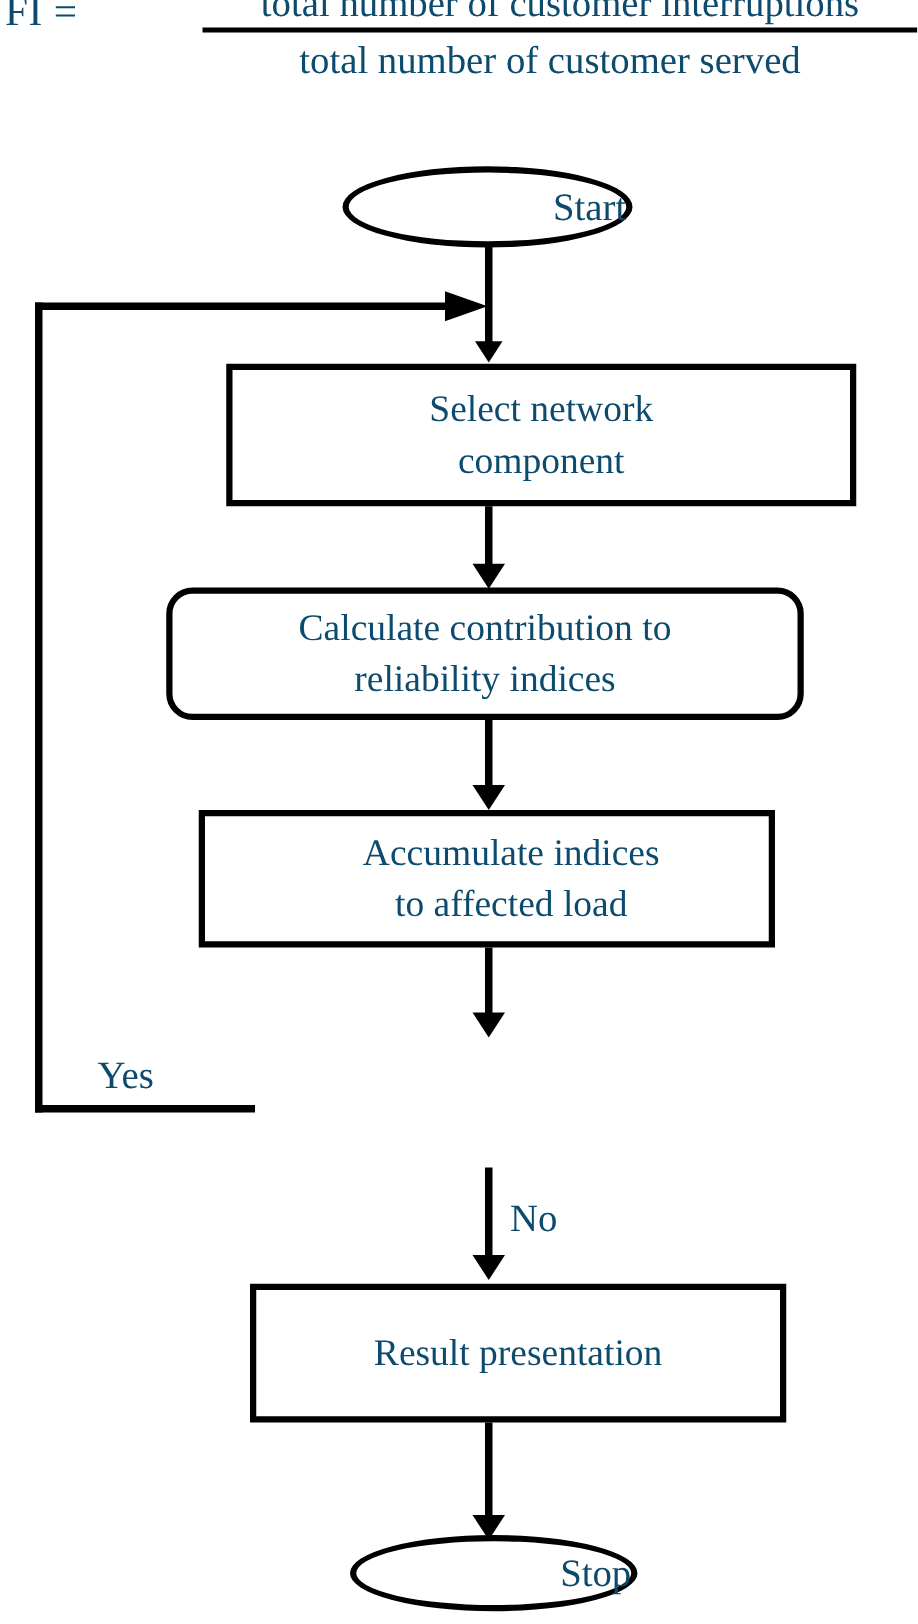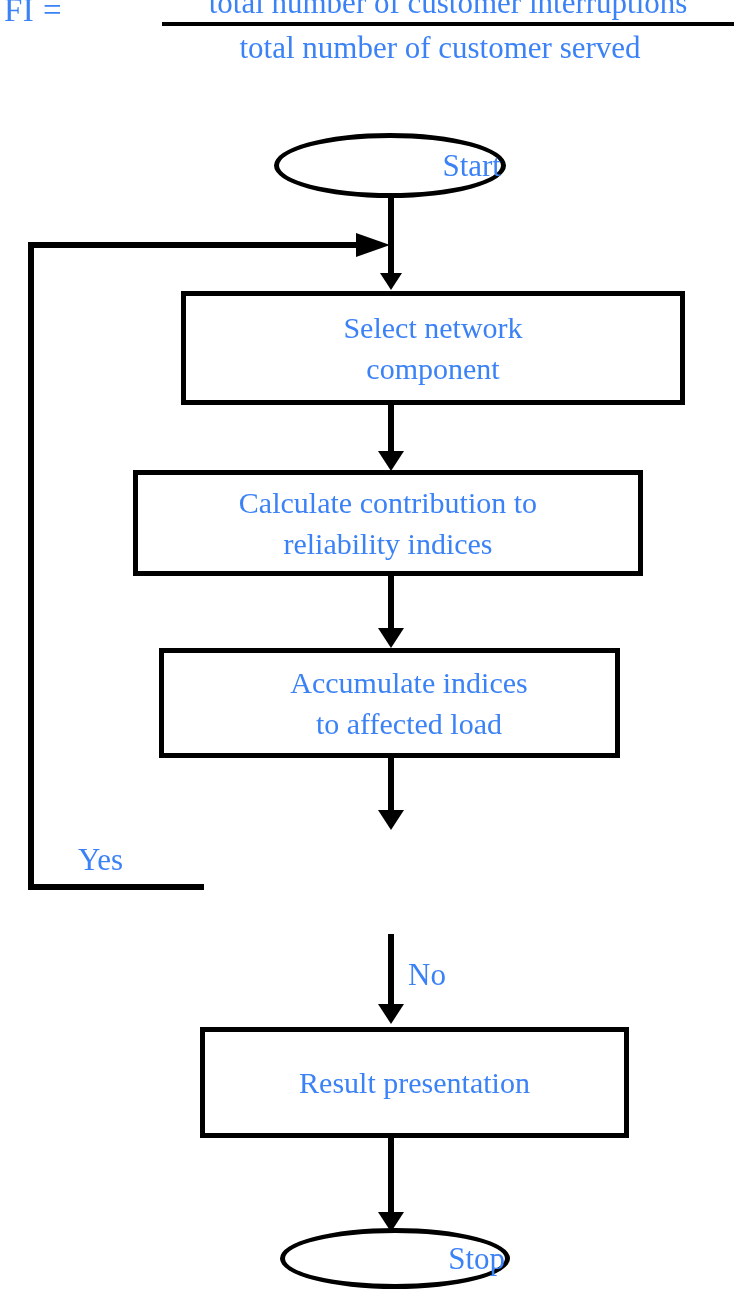--- a/index.html
+++ b/index.html
@@ -7,21 +7,21 @@
     padding: 0;
     background: #ffffff;
   }
   #page {
     position: relative;
     width: 734px;
     height: 1299px;
     background: #ffffff;
     overflow: hidden;
     font-family: "Liberation Serif", "DejaVu Serif", serif;
-    color: #3b82f6;
+    color: #0c4a6e;
   }
 
   
   #formula {
     position: absolute;
     left: 0;
     top: -34px;
     width: 734px;
     height: 120px;
   }
@@ -162,21 +162,21 @@
   <div class="edge-label" style="left:78px; top:843px;">Yes</div>
 
   <div class="node-box" style="left:181px; top:291px; width:504px; height:114px;">
     <span class="node-text">Select network
 component</span>
   </div>
 
   <div class="vline" style="left:388px; top:405px; height:50px;"></div>
   <div class="arrow-down" style="left:378px; top:451px;"></div>
 
-  <div class="node-box" style="left:133px; top:470px; width:510px; height:106px;">
+  <div class="node-box" style="left:133px; top:470px; width:510px; height:106px;border-radius:21px;">
     <span class="node-text">Calculate contribution to
 reliability indices</span>
   </div>
 
   <div class="vline" style="left:388px; top:576px; height:54px;"></div>
   <div class="arrow-down" style="left:378px; top:628px;"></div>
 
   <div class="node-box" style="left:159px; top:648px; width:461px; height:110px;padding-left:39px;">
     <span class="node-text">Accumulate indices
 to affected load</span>

